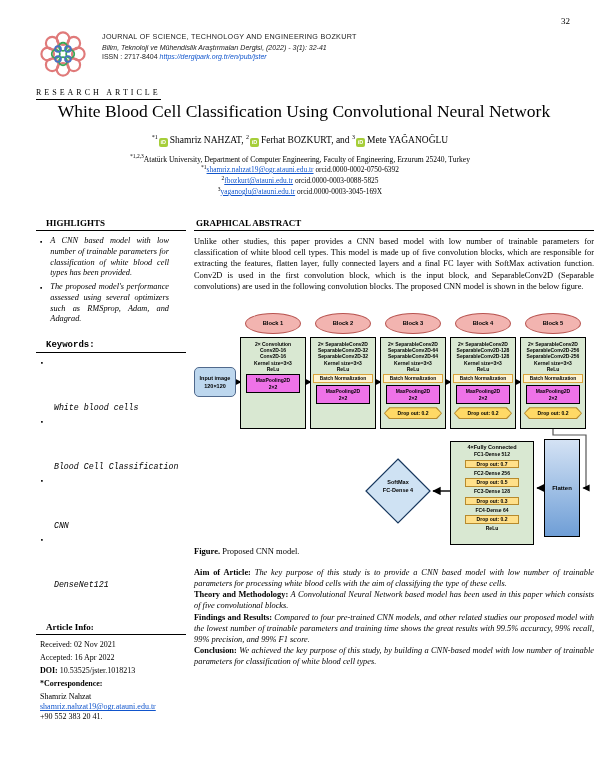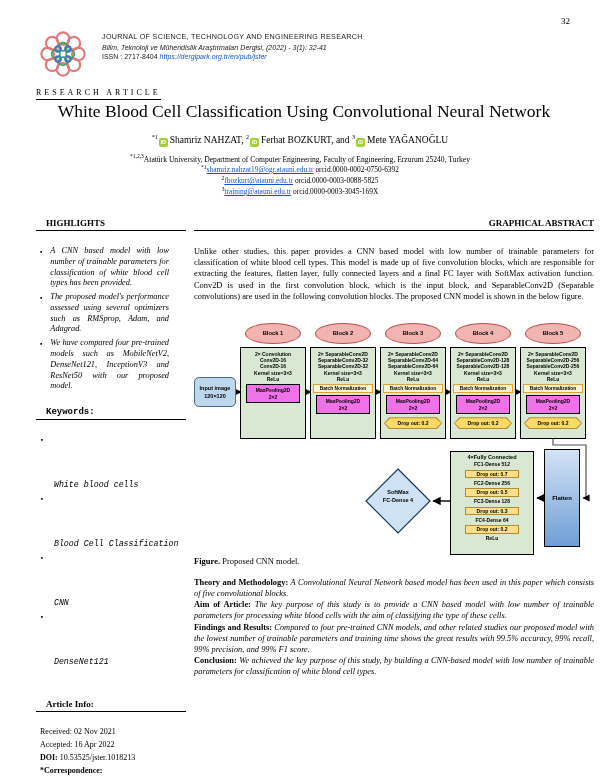--- a/index.html
+++ b/index.html
@@ -29,21 +29,21 @@
         line-height:9px;text-align:center;vertical-align:-1px;margin:0 2px 0 1px;}
   .affil{position:absolute;top:153px;left:0;right:0;text-align:center;font-size:7.6px;}
   .affil sup{font-size:5.5px;}
   .contact{position:absolute;left:0;right:0;text-align:center;font-size:7.4px;}
   .contact sup{font-size:5.5px;}
   .c1{top:164px;}.c2{top:175px;}.c3{top:186px;}
 
   
   .left-col{position:absolute;left:36px;top:218px;width:150px;}
   .right-col{position:absolute;left:194px;top:218px;width:400px;}
-  .col-heading{font-weight:bold;font-size:9px;padding:0 0 2px 10px;border-bottom:1.4px solid #000;margin-bottom:15px;}
+  .col-heading{font-weight:bold;font-size:9px;padding:0 0 2px 10px;border-bottom:1.4px solid #000;margin-bottom:5px;}
   .hl-item{display:flex;margin:0 17px 3px 4px;}
   .hl-item::before{content:"▪";font-size:6.5px;line-height:11px;margin-right:8px;}
   .hl-text{flex:1;font-style:italic;font-size:8.3px;line-height:1.3;text-align:justify;}
   .kw-block{margin-top:15px;font-family:Liberation Mono, monospace;}
   .kw-block .col-heading{border-bottom:1.8px solid #000;}
   .kw-item{display:flex;margin:0 0 3px 4px;}
   .kw-item::before{content:"▪";font-size:6.5px;line-height:11px;margin-right:10px;}
   .kw-text{font-style:italic;font-size:8.3px;line-height:1.3;margin-top:45px;}
   .ai-block{margin-top:32px;}
   .ai-line{font-size:8px;margin:0 0 4px 4px;}
@@ -115,52 +115,49 @@
         <circle cx="38" cy="30" r="4.5" stroke="#3aa655"></circle>
         <circle cx="30" cy="38" r="4.5" stroke="#3aa655"></circle>
         <circle cx="22" cy="30" r="4.5" stroke="#3aa655"></circle>
         <circle cx="35.5" cy="24.5" r="3.2" stroke="#4472c4"></circle>
         <circle cx="35.5" cy="35.5" r="3.2" stroke="#4472c4"></circle>
         <circle cx="24.5" cy="35.5" r="3.2" stroke="#4472c4"></circle>
         <circle cx="24.5" cy="24.5" r="3.2" stroke="#4472c4"></circle>
       </g>
     </svg>
     <div class="journal-info">
-      <div class="j1">JOURNAL OF SCIENCE, TECHNOLOGY AND ENGINEERING RESEARCH</div>
+      <div class="j1">JOURNAL OF SCIENCE, TECHNOLOGY AND ENGINEERING BOZKURT</div>
       <div class="j2">Bilim, Teknoloji ve Mühendislik Araştırmaları Dergisi, (2022) - 3(1): 32-41</div>
       <div class="j3"><span>ISSN : 2717-8404</span> <a href="#" class="link">https://dergipark.org.tr/en/pub/jster</a></div>
     </div>
   </div>
 
   <div class="research-article">RESEARCH ARTICLE</div>
 
   <div class="title">White Blood Cell Classification Using Convolutional Neural Network</div>
 
   <div class="authors">
     <sup>*1</sup><span class="orcid">iD</span><span>Shamriz NAHZAT,</span>
     <sup>2</sup><span class="orcid">iD</span><span>Ferhat BOZKURT, and</span>
     <sup>3</sup><span class="orcid">iD</span><span>Mete YAĞANOĞLU</span>
   </div>
 
   <div class="affil"><sup>*1,2,3</sup><span>Atatürk University, Department of Computer Engineering, Faculty of Engineering, Erzurum 25240, Turkey</span></div>
 
   <div class="contact c1"><sup>*1</sup><a href="#" class="link u">shamriz.nahzat19@ogr.atauni.edu.tr</a> <span>orcid.0000-0002-0750-6392</span></div>
   <div class="contact c2"><sup>2</sup><a href="#" class="link u">fbozkurt@atauni.edu.tr</a> <span>orcid.0000-0003-0088-5825</span></div>
-  <div class="contact c3"><sup>3</sup><a href="#" class="link u">training@atauni.edu.tr</a> <span>orcid.0000-0003-3045-169X</span></div>
+  <div class="contact c3"><sup>3</sup><a href="#" class="link u">yaganoglu@atauni.edu.tr</a> <span>orcid.0000-0003-3045-169X</span></div>
 
   <div class="left-col">
     <div class="col-heading">HIGHLIGHTS</div>
     <div class="hl-item">
         <div class="hl-text">A CNN based model with low number of trainable parameters for classification of white blood cell types has been provided.</div>
       </div>
     <div class="hl-item">
         <div class="hl-text">The proposed model's performance assessed using several optimizers such as RMSprop, Adam, and Adagrad.</div>
-      </div>
-    <div class="hl-item">
-        <div class="hl-text">We have compared four pre-trained models such as MobileNetV2, DenseNet121, InceptionV3 and ResNet50 with our proposed model.</div>
       </div>
 
     <div class="kw-block">
       <div class="col-heading">Keywords:</div>
       <div class="kw-item">
           <div class="kw-text">White blood cells</div>
         </div>
       <div class="kw-item">
           <div class="kw-text">Blood Cell Classification</div>
         </div>
@@ -178,21 +175,21 @@
       <div class="ai-line">Accepted: 16 Apr 2022</div>
       <div class="ai-line sp"><b>DOI:</b> <span>10.53525/jster.1018213</span></div>
       <div class="ai-line sp"><b>*Correspondence:</b></div>
       <div class="ai-line" style="margin-bottom:1px;">Shamriz Nahzat</div>
       <div class="ai-line" style="margin-bottom:1px;"><a href="#" class="link u">shamriz.nahzat19@ogr.atauni.edu.tr</a></div>
       <div class="ai-line">+90 552 383 20 41.</div>
     </div>
   </div>
 
   <div class="right-col">
-    <div class="col-heading" style="padding-left:2px;text-align:right;">GRAPHICAL ABSTRACT</div>
+    <div class="col-heading" style="padding-left:2px;">GRAPHICAL ABSTRACT</div>
     <div class="ga-text">Unlike other studies, this paper provides a CNN based model with low number of trainable parameters for classification of white blood cell types. This model is made up of five convolution blocks, which are responsible for extracting the features, flatten layer, fully connected layers and a final FC layer with SoftMax activation function.  Conv2D is used in the first convolution block, which is the input block, and SeparableConv2D (Separable convolutions) are used in the following convolution blocks.  The proposed CNN model is shown in the below figure.</div>
 
     <div class="fig">
       <svg class="overlay" width="398" height="232" viewBox="0 0 398 232">
         <defs>
           <marker id="ah" markerWidth="7" markerHeight="7" refX="5.5" refY="3" orient="auto">
             <path d="M0,0 L6,3 L0,6 z" fill="#000"></path>
           </marker>
         </defs>
         <line x1="42" y1="71" x2="47" y2="71" stroke="#000" stroke-width="1.4" marker-end="url(#ah)"></line>
@@ -326,20 +323,20 @@
 
       <div class="diamond-text">
         <div>SoftMax</div>
         <div>FC-Dense 4</div>
       </div>
     </div>
 
     <div class="fig-caption"><b>Figure.</b> <span>Proposed CNN model.</span></div>
 
     <div class="abstract">
+      <p class="abs-p"><span class="lbl">Aim of Article:</span> <span class="txt">The key purpose of this study is to provide a CNN based model with low number of trainable parameters for processing white blood cells with the aim of classifying the type of these cells.</span></p>
       <p class="abs-p"><span class="lbl">Theory and Methodology:</span> <span class="txt">A Convolutional Neural Network based model has been used in this paper which consists of five convolutional blocks.</span></p>
-      <p class="abs-p"><span class="lbl">Aim of Article:</span> <span class="txt">The key purpose of this study is to provide a CNN based model with low number of trainable parameters for processing white blood cells with the aim of classifying the type of these cells.</span></p>
       <p class="abs-p"><span class="lbl">Findings and Results:</span> <span class="txt">Compared to four pre-trained CNN models, and other related studies our proposed model with the lowest number of trainable parameters and training time shows the great results with 99.5% accuracy, 99% recall, 99% precision, and 99% F1 score.</span></p>
       <p class="abs-p"><span class="lbl">Conclusion:</span> <span class="txt">We achieved the key purpose of this study, by building a CNN-based model with low number of trainable parameters for classification of white blood cell types.</span></p>
     </div>
   </div>
 
 </div>
 
 </body></html>

